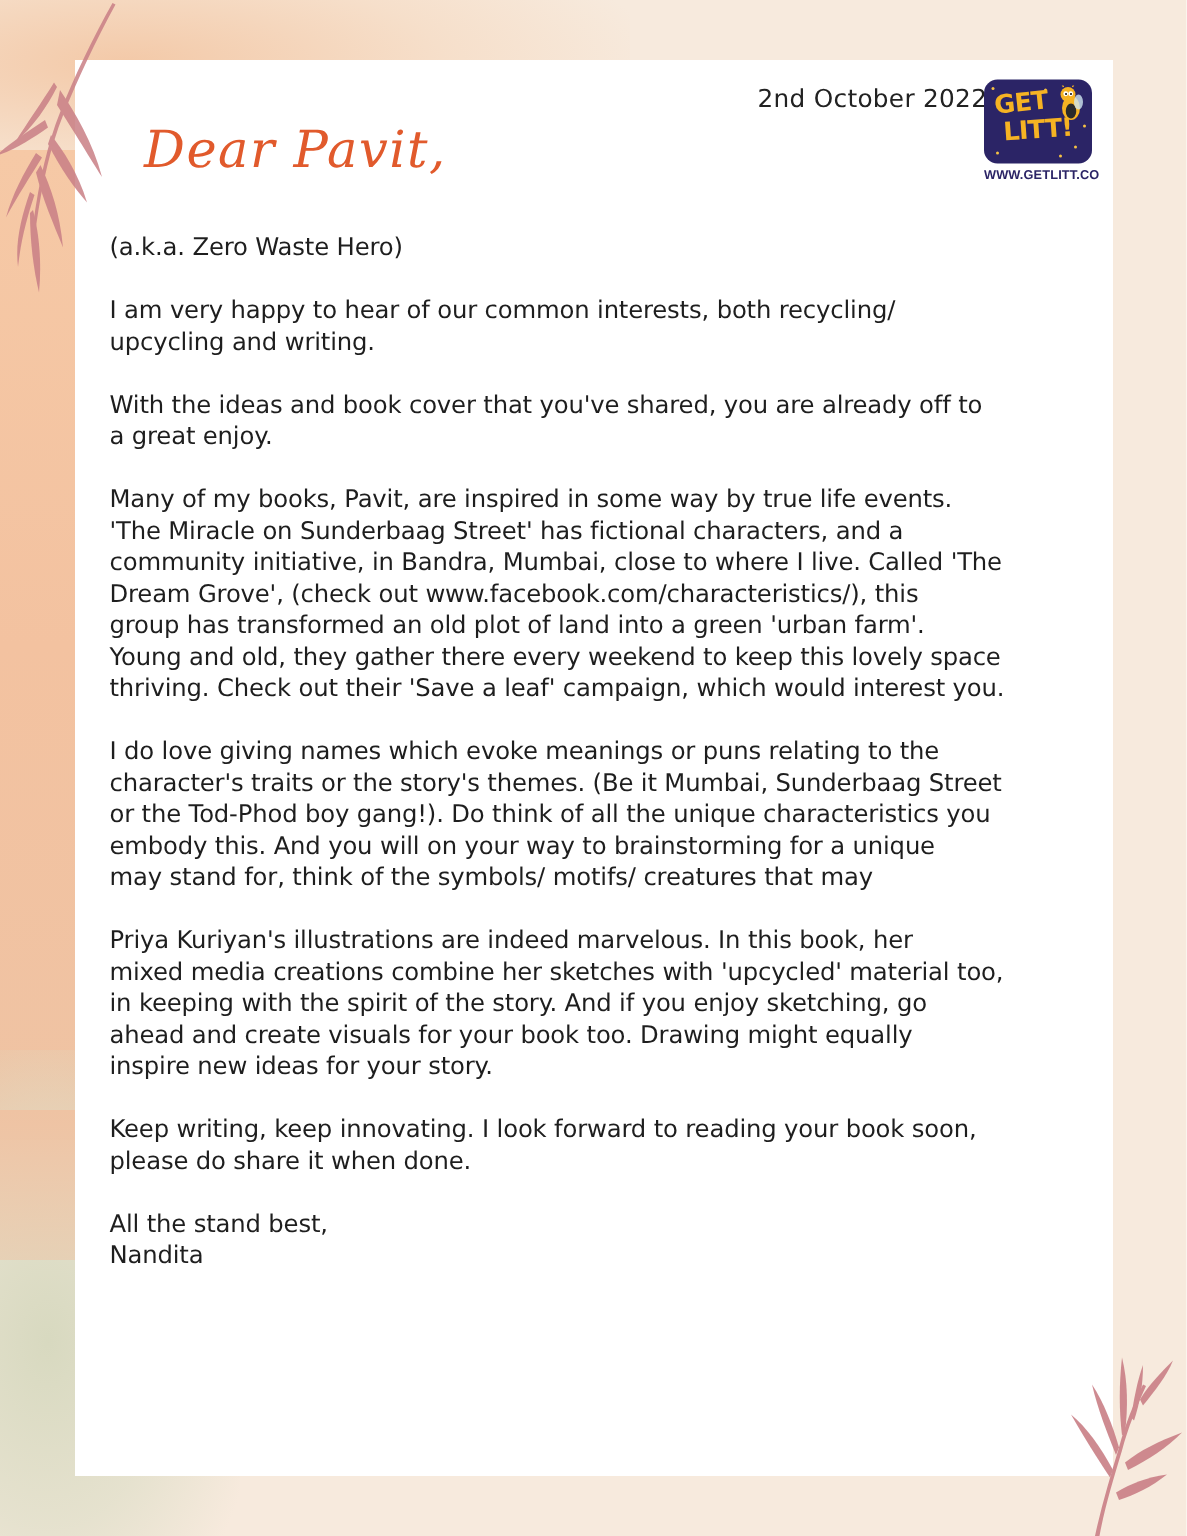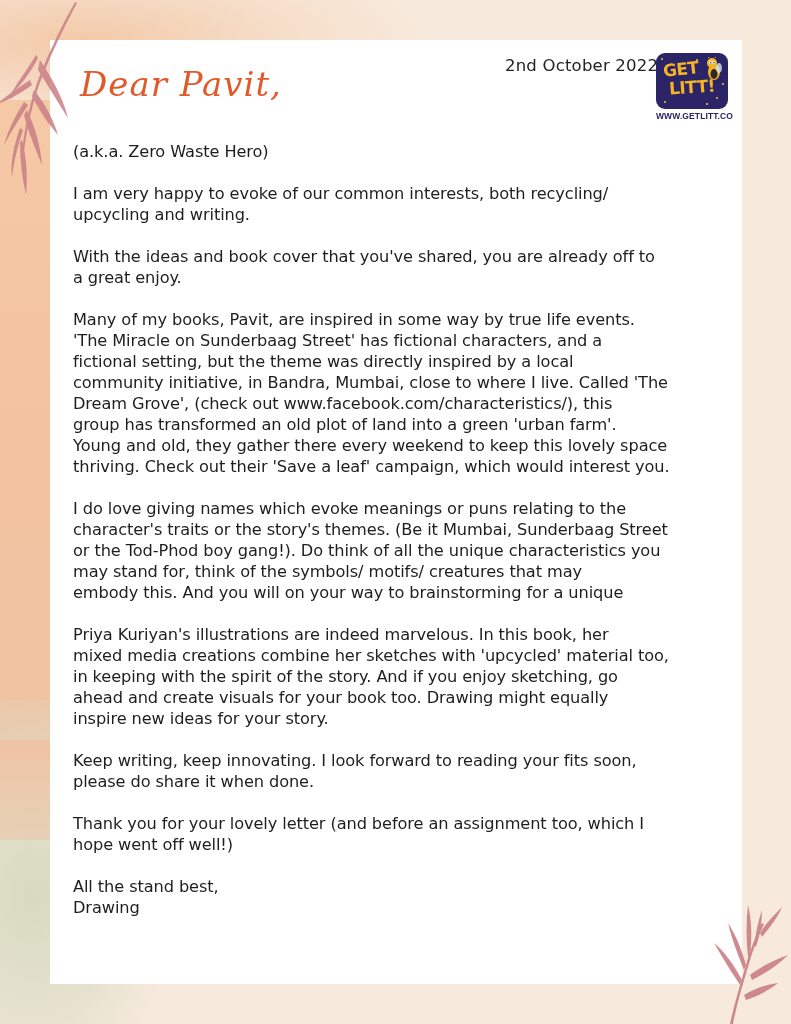--- a/index.html
+++ b/index.html
@@ -56,21 +56,21 @@
       width: 91px; height: 139px;
     }
     .greeting {
       position: absolute;
       left: 80px; top: 64px;
       font-family: "DejaVu Serif", serif;
       font-style: italic;
       font-size: 34px;
       color: #e15a2c;
       letter-spacing: 1px;
-      margin: 0;
+      margin: 16px;
       font-weight: normal;
     }
     .date {
       position: absolute;
       left: 505px; top: 56px;
       font-size: 16.5px;
       color: #222;
       letter-spacing: 0.2px;
     }
     .logo {
@@ -121,21 +121,21 @@
       position: absolute;
       left: 73px; top: 141px;
       width: 660px;
       font-family: "DejaVu Sans", sans-serif;
       font-size: 16.2px;
       line-height: 21px;
       color: #1e1e1e;
       letter-spacing: -0.1px;
     }
     .para {
-      margin: 0 0 21px 0;
+      margin: 13px 0 21px 0;
     }
     .line {
       display: block;
       white-space: nowrap;
     }
     .signoff {
       margin: 0;
     }
   </style>
 </head>
@@ -202,56 +202,51 @@
     </svg>
   </div>
   <div class="logo-url">WWW.GETLITT.CO</div>
 </div>
 
 <div class="letter-body">
   <p class="para">
     <span class="line">(a.k.a. Zero Waste Hero)</span>
   </p>
   <p class="para">
-    <span class="line">I am very happy to evoke of our common interests, both recycling/</span>
+    <span class="line">I am very happy to hear of our common interests, both recycling/</span>
     <span class="line">upcycling and writing.</span>
   </p>
   <p class="para">
     <span class="line">With the ideas and book cover that you've shared, you are already off to</span>
     <span class="line">a great enjoy.</span>
   </p>
   <p class="para">
     <span class="line">Many of my books, Pavit, are inspired in some way by true life events.</span>
     <span class="line">'The Miracle on Sunderbaag Street' has fictional characters, and a</span>
-    <span class="line">fictional setting, but the theme was directly inspired by a local</span>
     <span class="line">community initiative, in Bandra, Mumbai, close to where I live. Called 'The</span>
     <span class="line">Dream Grove', (check out www.facebook.com/characteristics/), this</span>
     <span class="line">group has transformed an old plot of land into a green 'urban farm'.</span>
     <span class="line">Young and old, they gather there every weekend to keep this lovely space</span>
     <span class="line">thriving. Check out their 'Save a leaf' campaign, which would interest you.</span>
   </p>
   <p class="para">
     <span class="line">I do love giving names which evoke meanings or puns relating to the</span>
     <span class="line">character's traits or the story's themes. (Be it Mumbai, Sunderbaag Street</span>
     <span class="line">or the Tod-Phod boy gang!). Do think of all the unique characteristics you</span>
+    <span class="line">embody this. And you will on your way to brainstorming for a unique</span>
     <span class="line">may stand for, think of the symbols/ motifs/ creatures that may</span>
-    <span class="line">embody this. And you will on your way to brainstorming for a unique</span>
   </p>
   <p class="para">
     <span class="line">Priya Kuriyan's illustrations are indeed marvelous. In this book, her</span>
     <span class="line">mixed media creations combine her sketches with 'upcycled' material too,</span>
     <span class="line">in keeping with the spirit of the story. And if you enjoy sketching, go</span>
     <span class="line">ahead and create visuals for your book too. Drawing might equally</span>
     <span class="line">inspire new ideas for your story.</span>
   </p>
   <p class="para">
-    <span class="line">Keep writing, keep innovating. I look forward to reading your fits soon,</span>
+    <span class="line">Keep writing, keep innovating. I look forward to reading your book soon,</span>
     <span class="line">please do share it when done.</span>
-  </p>
-  <p class="para">
-    <span class="line">Thank you for your lovely letter (and before an assignment too, which I</span>
-    <span class="line">hope went off well!)</span>
   </p>
   <p class="signoff">
     <span class="line">All the stand best,</span>
-    <span class="line">Drawing</span>
+    <span class="line">Nandita</span>
   </p>
 </div>
 
 </body></html>

